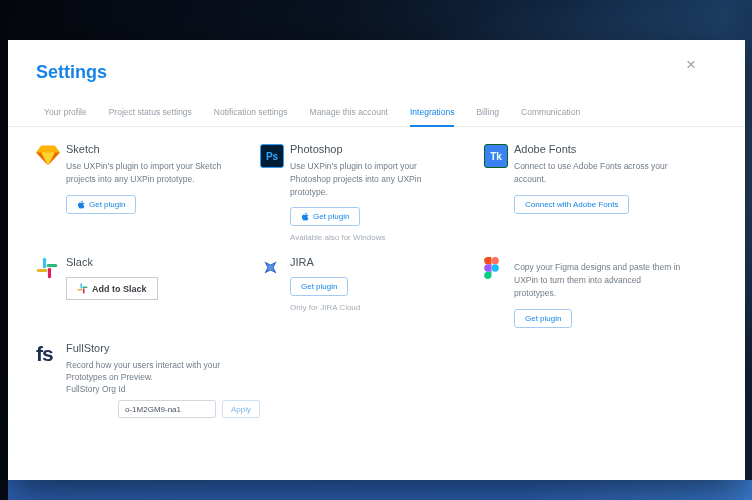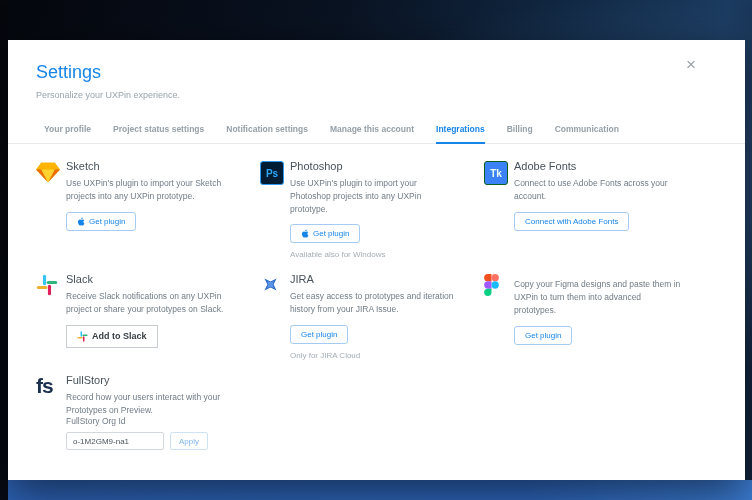--- a/index.html
+++ b/index.html
@@ -11,41 +11,41 @@
       radial-gradient(45% 40% at 70% 95%, rgba(45,90,150,.35), rgba(0,0,0,0) 70%),
       linear-gradient(102deg,#05070d 0%,#0a1322 40%,#112741 65%,#1c3c61 85%,#0f2138 100%);}
   .bottom-strip{position:absolute;left:8px;right:0;bottom:0;height:20px;
     background:linear-gradient(90deg,#2d62b4 0%,#2d65ba 70%,#3b7bd0 100%);}
 
   .modal{position:absolute;left:8px;top:40px;width:737px;height:440px;background:#fff;
     box-shadow:0 12px 40px rgba(0,0,0,.55);}
 
   .close{position:absolute;top:16px;right:49px;font-size:17px;line-height:1;color:#99a1a8;cursor:pointer;}
 
-  .title{margin:22px 0 0 28px;font-size:18px;font-weight:400;color:#1784e8;}
+  .title{margin:22px 0 0 28px;font-size:18px;font-weight:700;color:#1784e8;}
   .subtitle{margin:7px 0 0 28px;font-size:9px;color:#98a4ad;}
 
   .tabbar{display:flex;gap:22px;margin-top:24px;padding-left:36px;border-bottom:1px solid #e7ebee;}
-  .tab{position:relative;font-size:8.5px;color:#96a0a8;padding-bottom:9px;cursor:pointer;white-space:nowrap;font-weight:bold;}
+  .tab{position:relative;font-size:8.5px;color:#96a0a8;padding-bottom:9px;cursor:pointer;white-space:nowrap;}
   .tab.active{color:#1784e8;}
   .tab.active::after{content:"";position:absolute;left:0;right:0;bottom:-1px;height:2px;background:#1784e8;}
 
   .grid{display:grid;grid-template-columns:224px 224px 224px;row-gap:14px;margin:16px 0 0 28px;}
   .card{position:relative;padding-left:30px;}
   .icon{position:absolute;left:0;top:1px;width:24px;height:24px;display:flex;align-items:flex-start;justify-content:flex-start;}
   .card-title{font-size:11px;color:#47525c;}
   .card-desc{margin-top:5px;font-size:8.5px;line-height:1.5;color:#707c87;max-width:168px;}
   .note{margin-top:7px;font-size:8px;color:#a4adb5;}
 
   .btn{display:inline-flex;align-items:center;gap:4px;margin-top:9px;padding:4px 10px;background:#fff;
     border:1px solid #a5cbf2;border-radius:3px;color:#1784e8;font-size:8px;font-family:inherit;cursor:pointer;}
   .btn-slack{border:1px solid #c6ccd2;border-radius:0;color:#383f45;font-weight:700;font-size:9px;padding:5px 10px;}
 
   .field-label{font-size:8.5px;color:#707c87;}
-  .field-row{margin-top:6px;display:flex;align-items:center;gap:6px;}
+  .field-row{margin-top:6px;display:flex;align-items:center;gap:6px;justify-content:flex-end;}
   .org-input{width:98px;height:18px;border:1px solid #d2d8dd;border-radius:2px;font-size:8px;color:#4a545e;
     padding:0 6px;font-family:inherit;box-sizing:border-box;}
   .apply-btn{height:18px;padding:0 8px;background:#fff;border:1px solid #cfe2f4;border-radius:2px;
     color:#7fb5e9;font-size:8px;font-family:inherit;cursor:pointer;}
 
   .tile{width:22px;height:22px;border-radius:3px;display:flex;align-items:center;justify-content:center;
     font-size:10px;font-weight:700;}
   .ps-tile{background:#001d33;border:1px solid #2f9bf0;color:#31a8ff;}
   .tk-tile{background:#3b82f6;border:1px solid #0e5e1d;color:#eafff0;}
   .fs-mark{font-size:21px;font-weight:700;color:#1c3050;letter-spacing:-1px;line-height:1;}
@@ -54,21 +54,20 @@
 </head>
 <body>
 
 <div class="bg"></div>
 <div class="bottom-strip"></div>
 
 <div class="modal">
   <span class="close">×</span>
 
   <h1 class="title">Settings</h1>
-  <p class="subtitle">Personalize your UXPin experience.</p>
 
   <div class="tabbar">
     <span class="tab">Your profile</span>
     <span class="tab">Project status settings</span>
     <span class="tab">Notification settings</span>
     <span class="tab">Manage this account</span>
     <span class="tab active">Integrations</span>
     <span class="tab">Billing</span>
     <span class="tab">Communication</span>
   </div>
@@ -127,21 +126,20 @@
     <div class="card">
       <div class="icon">
         <svg viewBox="0 0 24 24" width="22" height="22" fill="none" stroke-width="3.4" stroke-linecap="round">
           <path d="M9.3 2.5v8.2" stroke="#36C5F0"></path>
           <path d="M21.5 9.3h-8.2" stroke="#2EB67D"></path>
           <path d="M14.7 21.5v-8.2" stroke="#E01E5A"></path>
           <path d="M2.5 14.7h8.2" stroke="#ECB22E"></path>
         </svg>
       </div>
       <div class="card-title">Slack</div>
-      <div class="card-desc">Receive Slack notifications on any UXPin project or share your prototypes on Slack.</div>
       <button class="btn btn-slack">
         <span class="mini">
           <svg viewBox="0 0 24 24" width="11" height="11" fill="none" stroke-width="3.4" stroke-linecap="round">
             <path d="M9.3 2.5v8.2" stroke="#36C5F0"></path>
             <path d="M21.5 9.3h-8.2" stroke="#2EB67D"></path>
             <path d="M14.7 21.5v-8.2" stroke="#E01E5A"></path>
             <path d="M2.5 14.7h8.2" stroke="#ECB22E"></path>
           </svg>
         </span>
         <span>Add to Slack</span>
@@ -149,21 +147,20 @@
     </div>
 
     <div class="card">
       <div class="icon">
         <svg viewBox="0 0 24 24" width="21" height="21">
           <path d="M12 2.2 14.5 9.5 21.8 12 14.5 14.5 12 21.8 9.5 14.5 2.2 12 9.5 9.5Z" fill="#2b68c8" transform="rotate(45 12 12)"></path>
           <path d="M12 6.5 13.8 10.2 17.5 12 13.8 13.8 12 17.5 10.2 13.8 6.5 12 10.2 10.2Z" fill="#5b93e6" transform="rotate(45 12 12)"></path>
         </svg>
       </div>
       <div class="card-title">JIRA</div>
-      <div class="card-desc">Get easy access to prototypes and iteration history from your JIRA Issue.</div>
       <button class="btn">
         <span>Get plugin</span>
       </button>
       <div class="note">Only for JIRA Cloud</div>
     </div>
 
     <div class="card">
       <div class="icon">
         <svg viewBox="0 0 16 24" width="15" height="22">
           <path d="M0 4a4 4 0 0 1 4-4h4v8H4a4 4 0 0 1-4-4z" fill="#F24E1E"></path>

